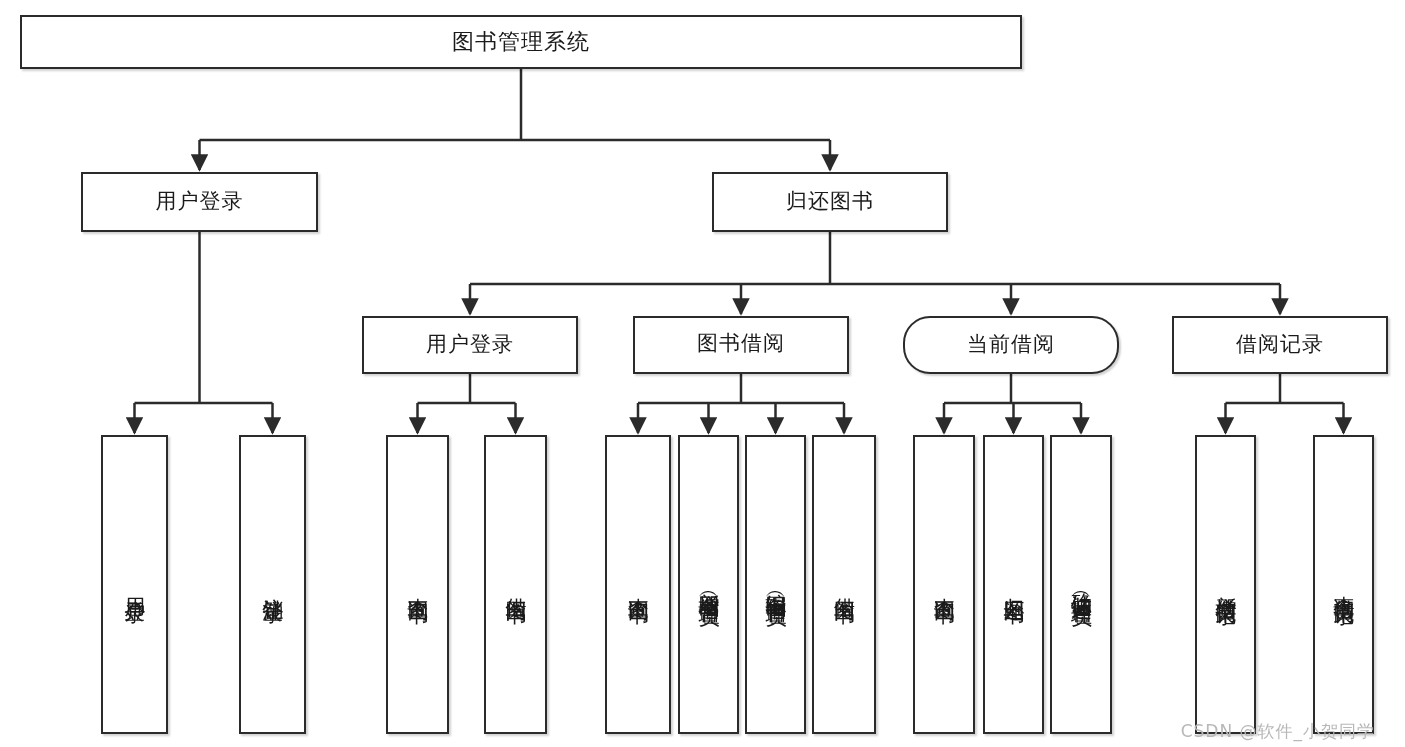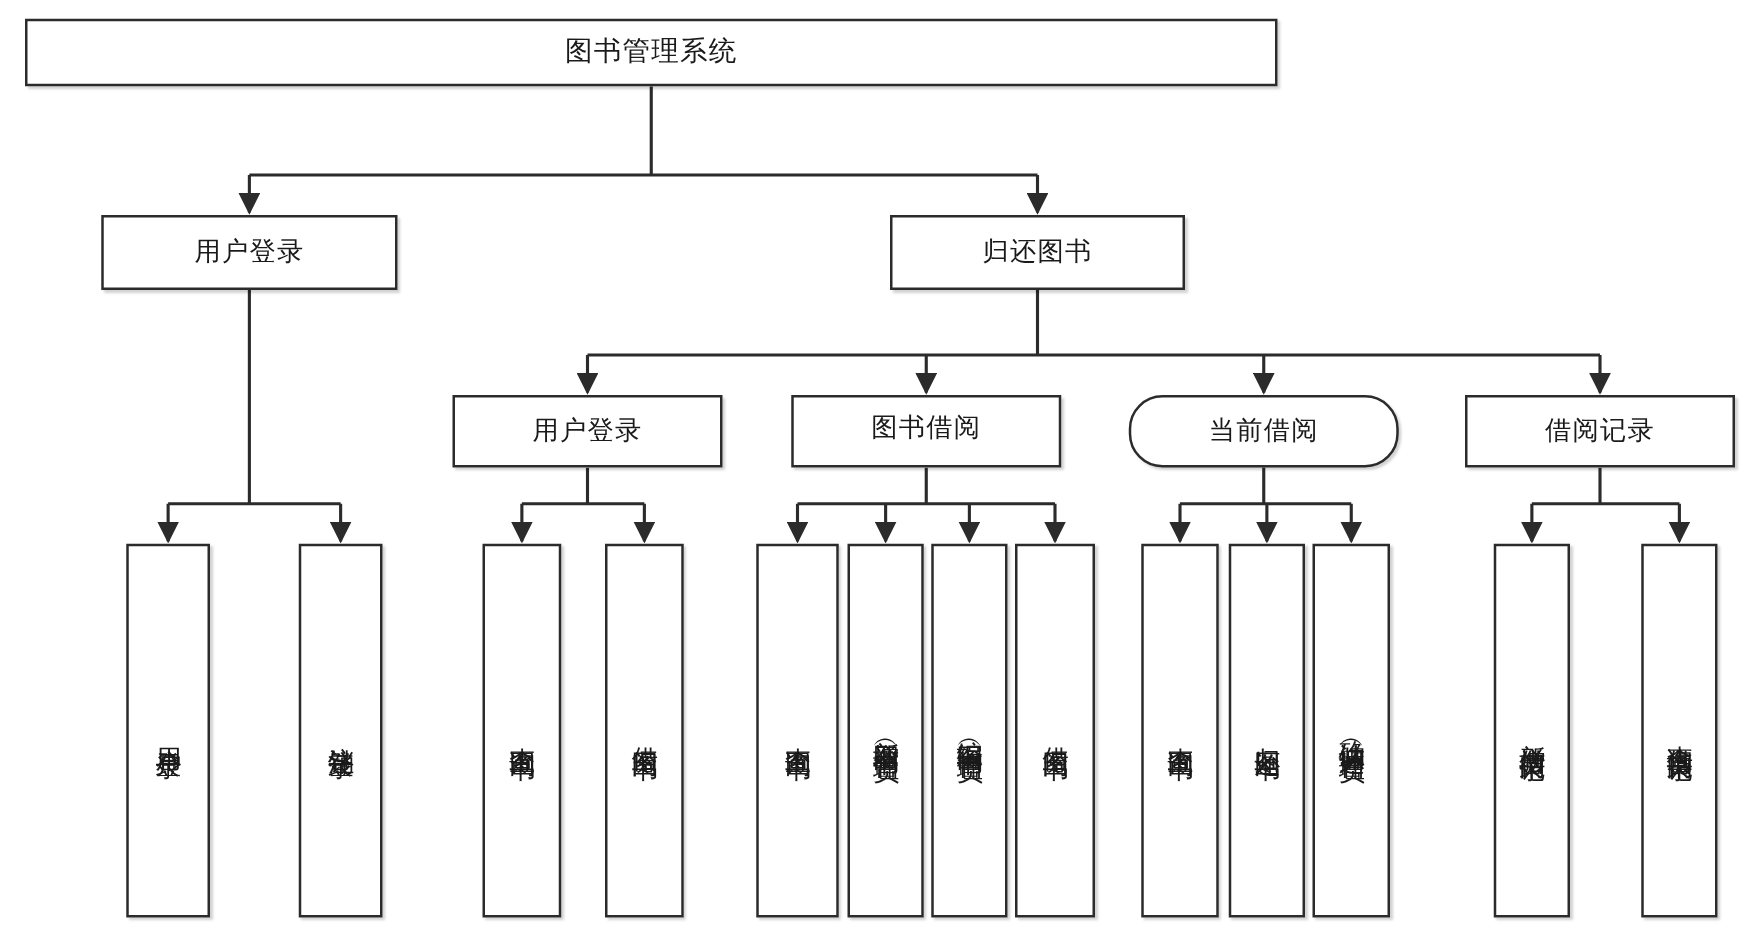--- a/index.html
+++ b/index.html
@@ -175,13 +175,14 @@
         <span class="node-label">确认归还（管理员）</span>
       </div>
       <div class="node vertical" style="left: 1195px; top: 435px; width: 61px; height: 299px;">
         <span class="node-label">新增借阅记录</span>
       </div>
       <div class="node vertical" style="left: 1313px; top: 435px; width: 61px; height: 299px;">
         <span class="node-label">查询借阅记录</span>
       </div>
     </div>
 
+  <div class="watermark">CSDN @软件_小贺同学</div>
 </div>
 
 </body></html>

